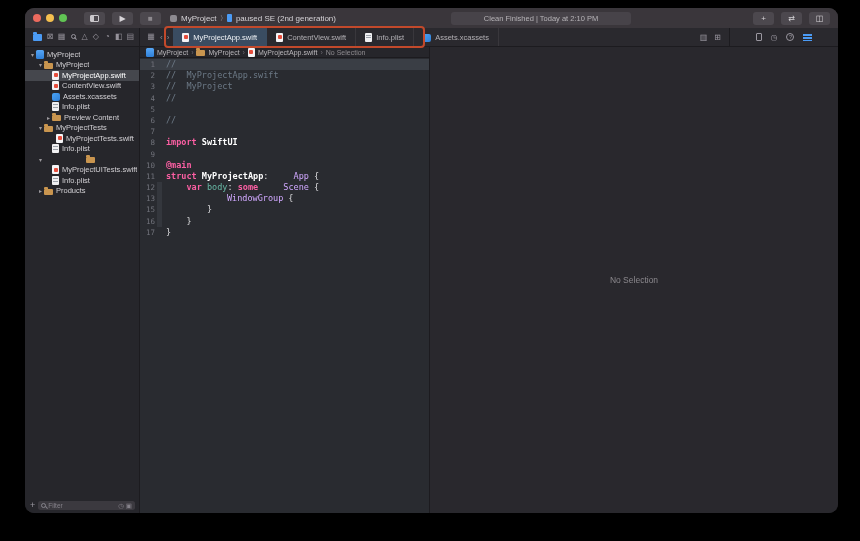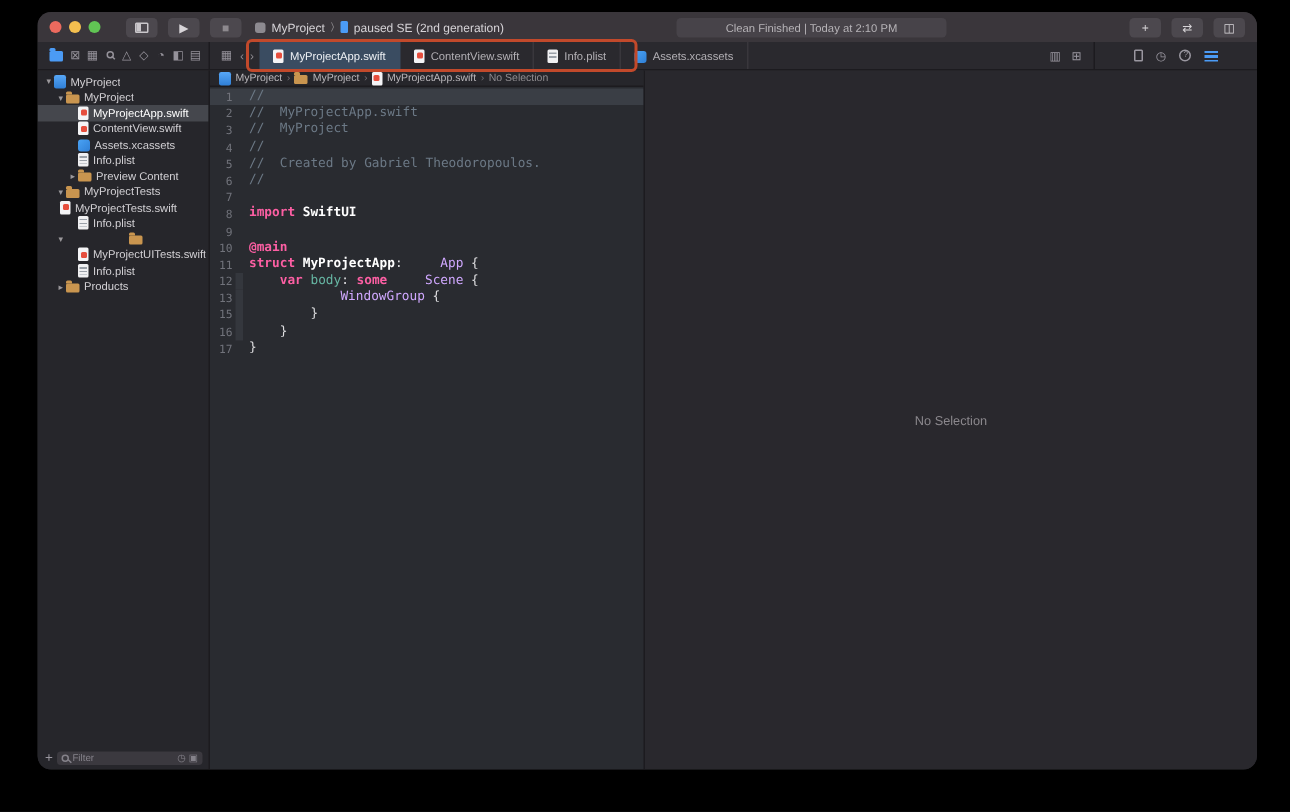--- a/index.html
+++ b/index.html
@@ -253,21 +253,21 @@
           <div class="trow" style="padding-left: 20px;">
             <span class="tri">▸</span>
             <span class="fic fic-folder"></span>
             <span class="lbl">Preview Content</span>
           </div>
           <div class="trow" style="padding-left: 12px;">
             <span class="tri">▾</span>
             <span class="fic fic-folder"></span>
             <span class="lbl">MyProjectTests</span>
           </div>
-          <div class="trow" style="padding-left: 8px;">
+          <div class="trow" style="padding-left: 24px;">
             <span class="tri"></span>
             <span class="fic fic-swift"></span>
             <span class="lbl">MyProjectTests.swift</span>
           </div>
           <div class="trow" style="padding-left: 20px;">
             <span class="tri"></span>
             <span class="fic fic-plist"></span>
             <span class="lbl">Info.plist</span>
           </div>
           <div class="trow" style="padding-left: 12px; gap: 42px;">
@@ -340,21 +340,20 @@
             <span class="ctext"><span class="tok-c">//  MyProject</span></span>
           </div>
           <div class="cline">
             <span class="gut">4</span>
             <span class="rib"></span>
             <span class="ctext"><span class="tok-c">//</span></span>
           </div>
           <div class="cline">
             <span class="gut">5</span>
             <span class="rib"></span>
-            <span class="ctext"><span class="tok-c">//  Created by Gabriel Theodoropoulos.</span></span>
           </div>
           <div class="cline">
             <span class="gut">6</span>
             <span class="rib"></span>
             <span class="ctext"><span class="tok-c">//</span></span>
           </div>
           <div class="cline">
             <span class="gut">7</span>
             <span class="rib"></span>
             <span class="ctext"></span>

